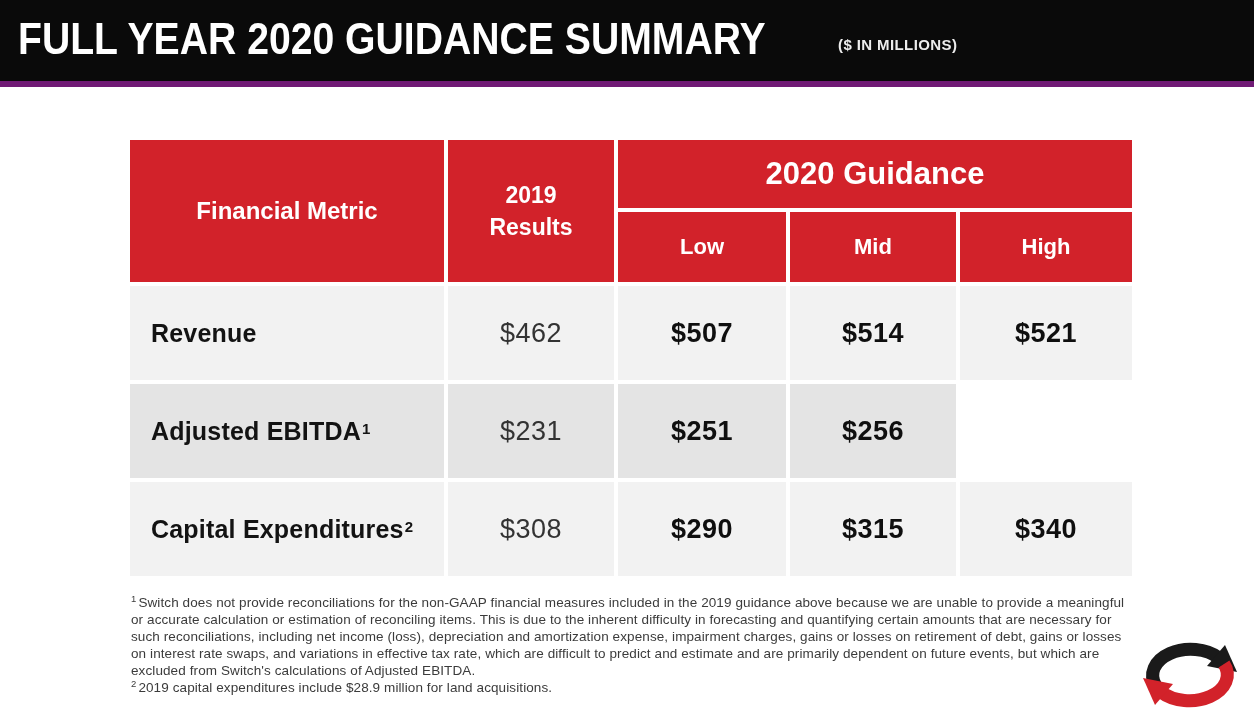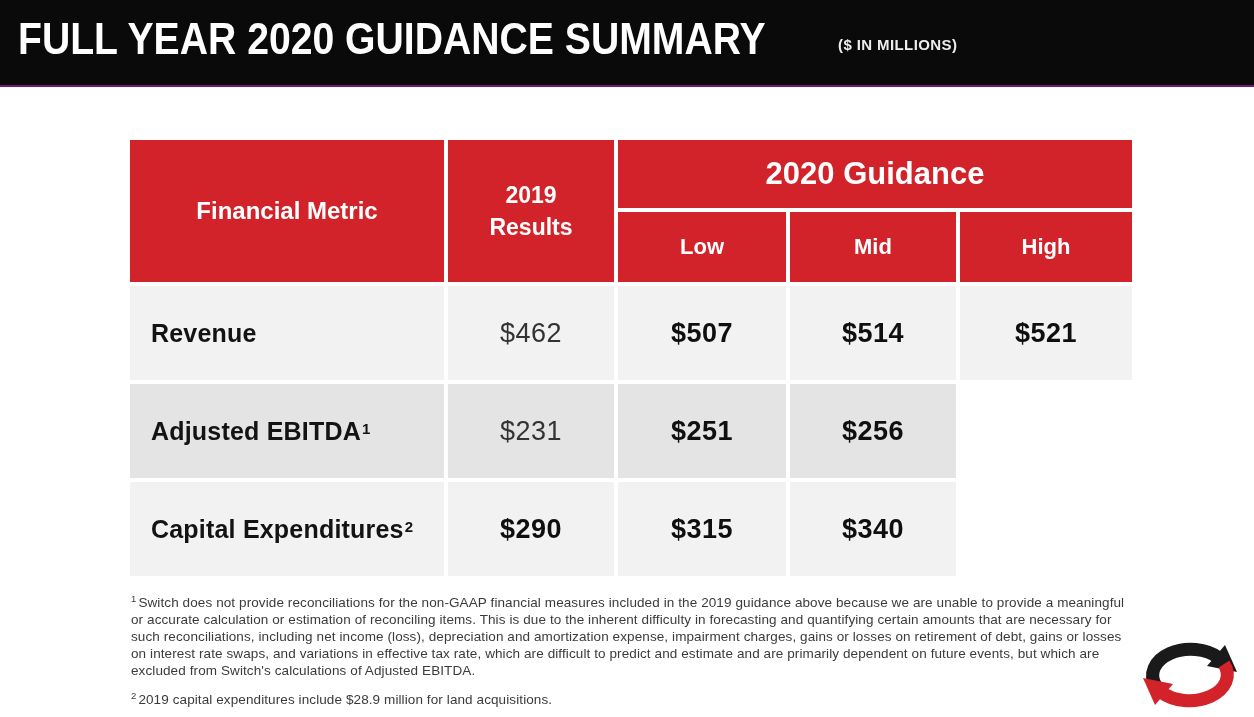--- a/index.html
+++ b/index.html
@@ -13,21 +13,21 @@
     background: #ffffff;
     overflow: hidden;
   }
 
   
   .topbar {
     position: absolute;
     left: 0; top: 0;
     width: 1254px; height: 87px;
     background: #0a0a0a;
-    border-bottom: 2px solid #701a75;
+    border-bottom: 6px solid #701a75;
   }
   .page-title {
     position: absolute;
     left: 18px; top: 13px;
     color: #ffffff;
     font-size: 45px;
     font-weight: 700;
     letter-spacing: 0px;
     white-space: nowrap;
     transform: scaleX(0.87);
@@ -99,21 +99,21 @@
   .footnotes {
     position: absolute;
     left: 131px; top: 594px;
     width: 1000px;
     color: #3b3b3b;
     font-size: 13.5px;
     line-height: 17px;
     letter-spacing: 0.1px;
   }
   .fn { margin: 0; }
-  .fn + .fn { margin-top: 12px; }
+  .fn + .fn { }
   .fn sup { font-size: 9.5px; line-height: 0; margin-right: 2px; }
 
   
   .logo {
     position: absolute;
     right: 4px; bottom: 2px;
     width: 116px; height: 82px;
   }
 </style>
 </head>
@@ -150,20 +150,21 @@
         <sup>1</sup>
     </div>
     <div class="cell rowdark row-b val-2019">$231</div>
     <div class="cell rowdark row-b val-bold">$251</div>
     <div class="cell rowdark row-b val-bold">$256</div>
 
     <div class="cell rowlight row-c metric-cell">
       <span>Capital Expenditures</span>
         <sup>2</sup>
     </div>
+    <div class="cell rowlight row-c val-2019">$308</div>
     <div class="cell rowlight row-c val-bold">$290</div>
     <div class="cell rowlight row-c val-bold">$315</div>
     <div class="cell rowlight row-c val-bold">$340</div>
 
   </div>
 
   <div class="footnotes">
     <p class="fn"><sup>1</sup><span>Switch does not provide reconciliations for the non-GAAP financial measures included in the 2019 guidance above because we are unable to provide a meaningful or accurate calculation or estimation of reconciling items. This is due to the inherent difficulty in forecasting and quantifying certain amounts that are necessary for such reconciliations, including net income (loss), depreciation and amortization expense, impairment charges, gains or losses on retirement of debt, gains or losses on interest rate swaps, and variations in effective tax rate, which are difficult to predict and estimate and are primarily dependent on future events, but which are excluded from Switch's calculations of Adjusted EBITDA.</span></p>
     <p class="fn"><sup>2</sup><span>2019 capital expenditures include $28.9 million for land acquisitions.</span></p>
   </div>

